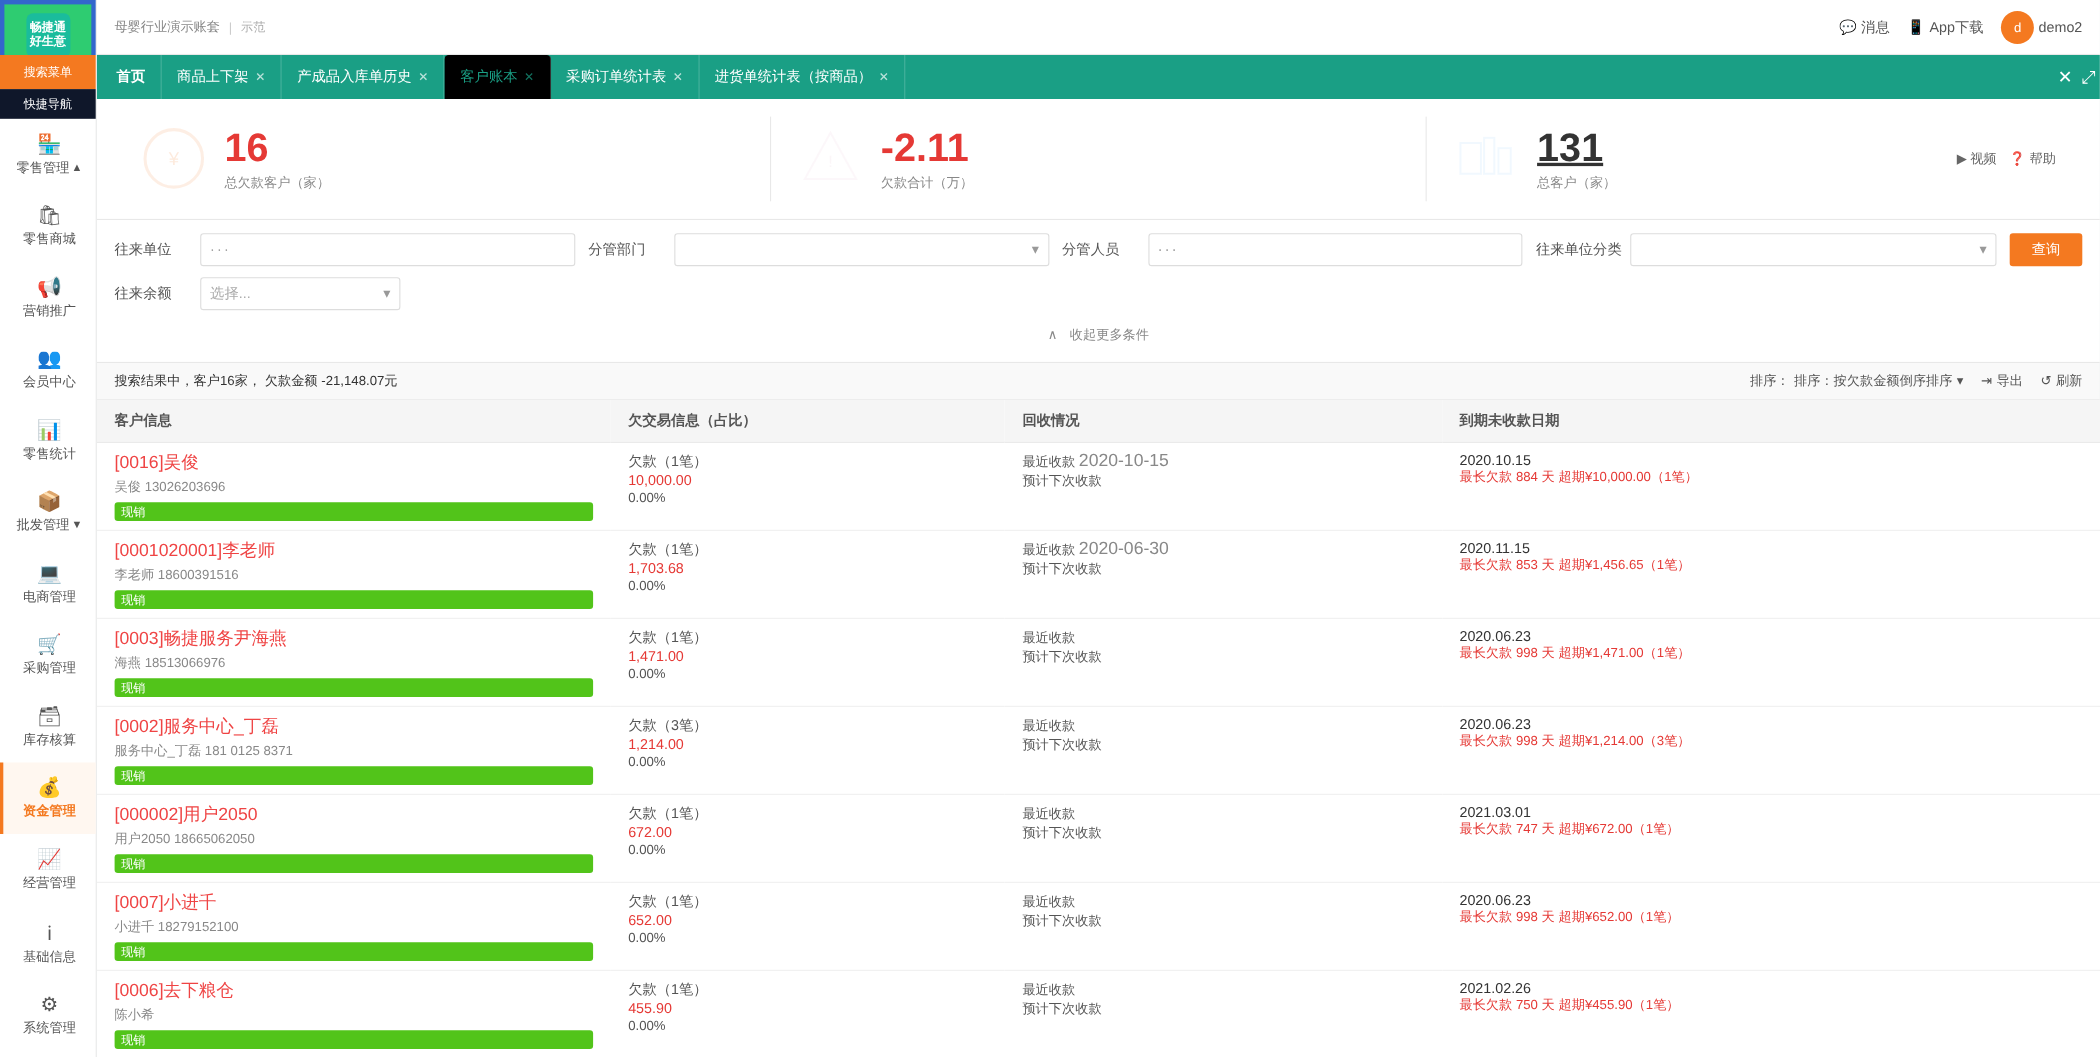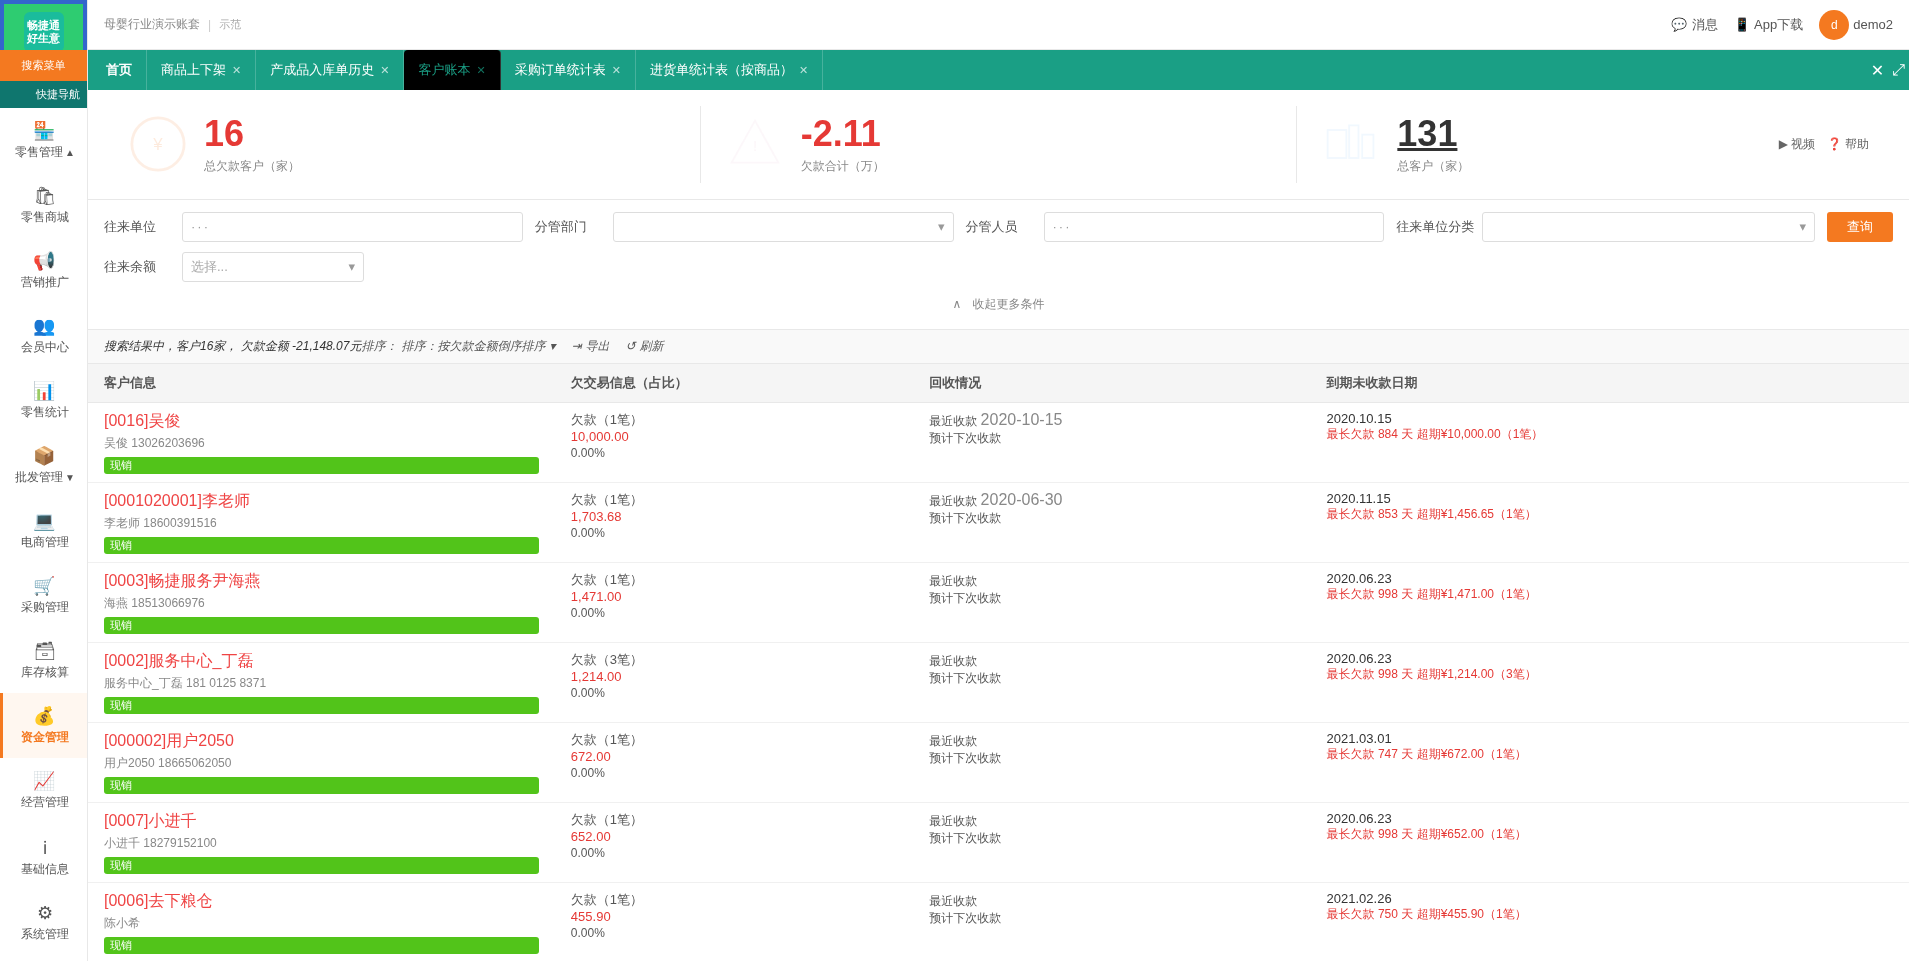--- a/index.html
+++ b/index.html
@@ -57,21 +57,21 @@
     .filter-item { display: flex; align-items: center; gap: 8px; flex: 1; }
     .filter-label { font-size: 13px; color: #555; white-space: nowrap; min-width: 70px; }
     .filter-input { flex: 1; border: 1px solid #ddd; border-radius: 3px; padding: 5px 8px; font-size: 13px; color: #333; display: flex; align-items: center; justify-content: space-between; cursor: pointer; min-height: 30px; }
     .filter-input .dots { color: #999; letter-spacing: 2px; }
     .filter-select { flex: 1; border: 1px solid #ddd; border-radius: 3px; padding: 5px 8px; font-size: 13px; color: #999; display: flex; align-items: center; justify-content: space-between; min-height: 30px; cursor: pointer; }
     .search-btn { background: #f47920; color: #fff; border: none; padding: 6px 20px; border-radius: 3px; font-size: 13px; cursor: pointer; }
     .collapse-row { text-align: center; padding: 4px; font-size: 12px; color: #888; cursor: pointer; }
     .collapse-row span { margin: 0 4px; }
 
     
-    .result-bar { background: #f9f9f9; padding: 8px 16px; display: flex; align-items: center; justify-content: flex-start; border-bottom: 1px solid #e8e8e8; font-size: 12px; color: #555; font-style: italic; }
+    .result-bar { background: #f9f9f9; padding: 8px 16px; display: flex; align-items: center; justify-content: space-between; border-bottom: 1px solid #e8e8e8; font-size: 12px; color: #555; }
     .result-bar .result-text { color: #333; }
     .result-actions { display: flex; align-items: center; gap: 16px; }
     .result-action { display: flex; align-items: center; gap: 4px; cursor: pointer; color: #555; }
     .sort-select { display: flex; align-items: center; gap: 4px; color: #555; cursor: pointer; }
 
     
     .table-container { flex: 1; overflow-y: auto; background: #fff; }
     .data-table { width: 100%; border-collapse: collapse; }
     .data-table thead tr { background: #f5f5f5; border-bottom: 1px solid #e8e8e8; }
     .data-table th { padding: 10px 16px; text-align: left; font-size: 13px; font-weight: 600; color: #555; border-bottom: 1px solid #e8e8e8; white-space: nowrap; }
@@ -101,21 +101,21 @@
     <div class="sidebar-logo">
       <div style="display:flex;flex-direction:column;align-items:center;background:#2ecc71;width:100%;padding:8px 0;">
         <div style="width:40px;height:40px;background:#1abc9c;border-radius:6px;display:flex;align-items:center;justify-content:center;">
           <span style="color:#fff;font-size:11px;font-weight:bold;text-align:center;line-height:1.2;">畅捷通<br>好生意</span>
         </div>
       </div>
     </div>
     <div class="sidebar-search">
       <div style="font-size:11px;">搜索菜单</div>
     </div>
-    <div style="background:#0f766e;color:#fff;text-align:right;padding:6px 7px;font-size:11px;cursor:pointer;">
+    <div style="background:#0f172a;color:#fff;text-align:center;padding:6px 7px;font-size:11px;cursor:pointer;">
       <span>快捷导航</span>
     </div>
     <div class="sidebar-nav">
       <div class="sidebar-item">
         <span class="s-icon">🏪</span>
         <div class="sidebar-item-with-arrow">
             <span>零售管理</span>
             <span style="font-size:10px;">▲</span>
           </div>
       </div>

